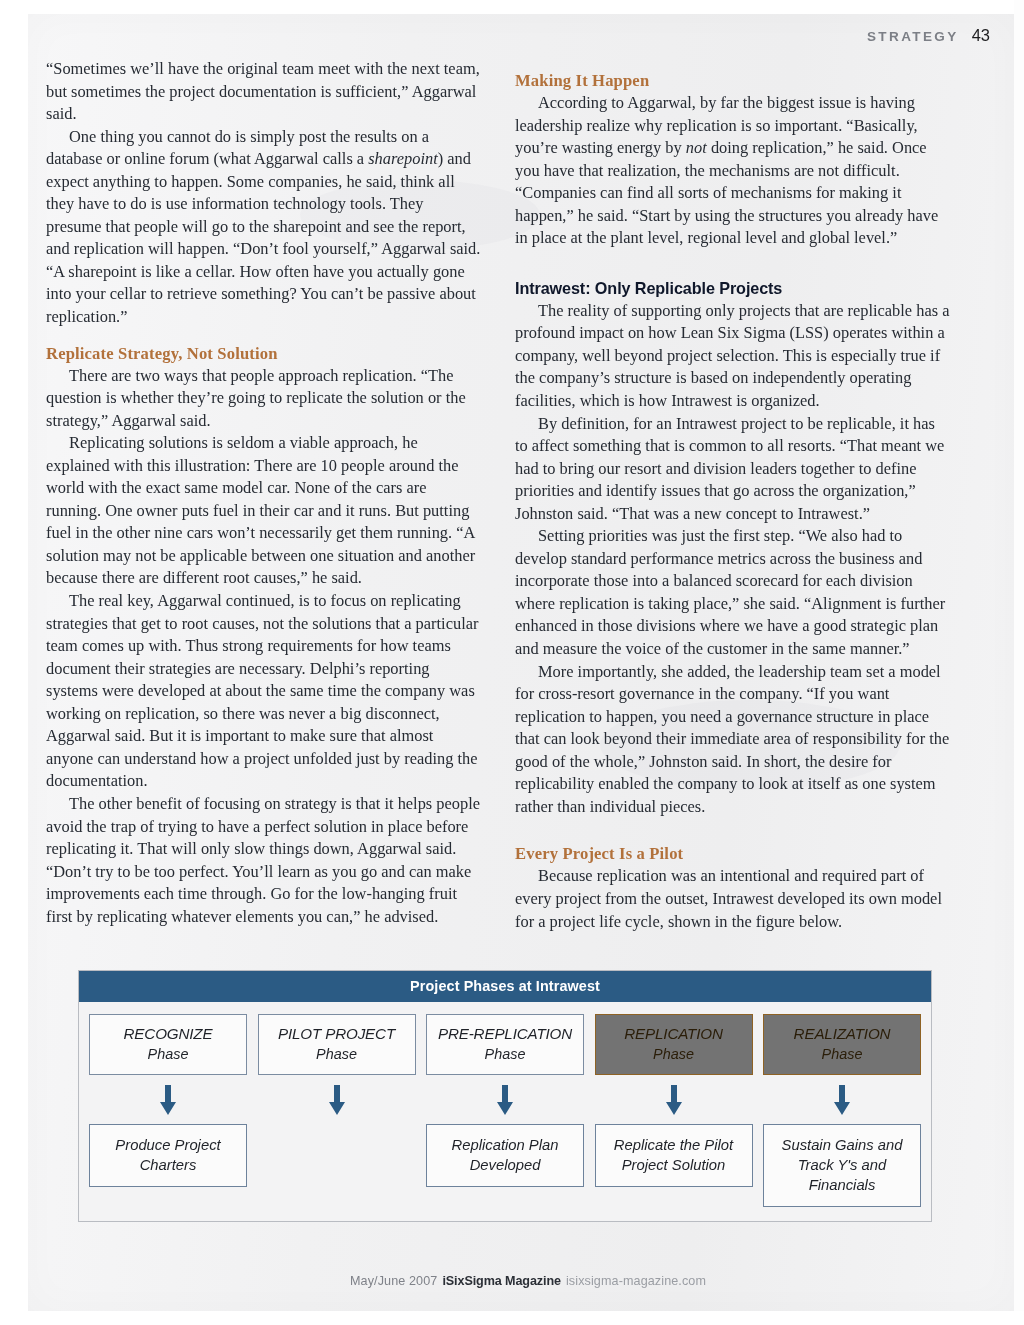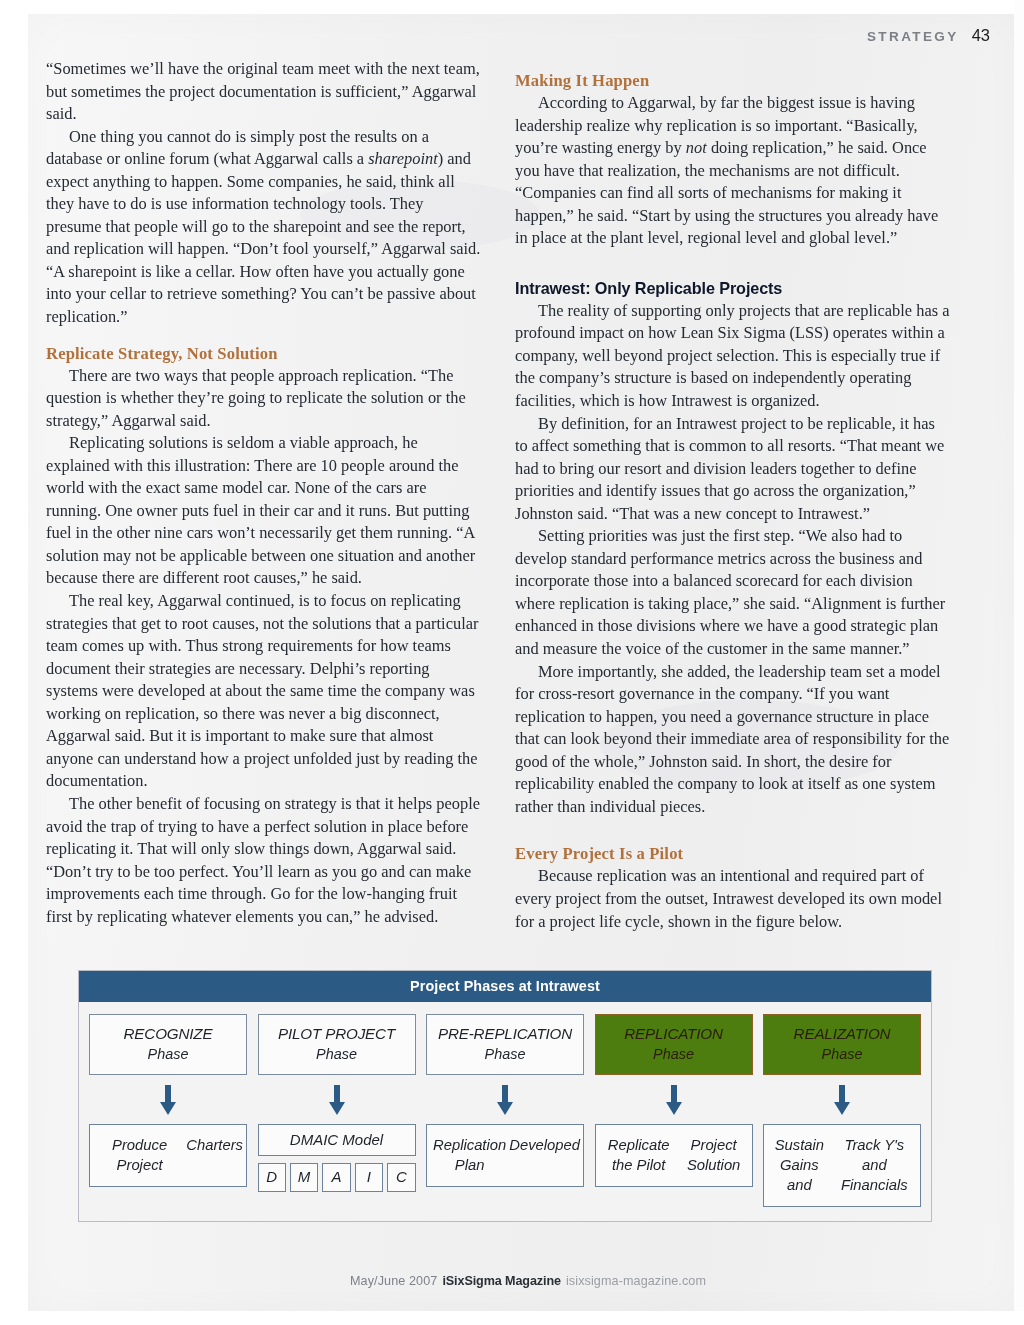--- a/index.html
+++ b/index.html
@@ -161,21 +161,21 @@
     width: 100%;
     box-sizing: border-box;
     border: 1px solid #7b8ca1;
     background: #fbfbfb;
     text-align: center;
     padding: 9px 2px 10px 2px;
     font-family: "Liberation Sans", sans-serif;
     color: #1f2228;
   }
   .phase-box.accent {
-    background: #4d7c0f;
+    background: #737373;
     border: 1px solid #8e6224;
     color: #2a1d08;
   }
   .phase-name {
     display: block;
     font-size: 15.2px;
     letter-spacing: -0.15px;
     line-height: 19px;
   }
   .phase-sub {
@@ -197,21 +197,21 @@
     border: 1px solid #6d829b;
     background: #fbfbfb;
     text-align: center;
     padding: 10px 3px 11px 3px;
     font-family: "Liberation Sans", sans-serif;
     font-size: 14.8px;
     line-height: 20px;
     color: #1f2228;
     min-height: 60px;
     display: flex;
-    flex-direction: row;
+    flex-direction: column;
     justify-content: center;
   }
   .out-line { display: block; }
 
   
   .dmaic-wrap {
     width: 100%;
     box-sizing: border-box;
     padding: 0;
     border: none;
@@ -360,30 +360,20 @@
           <div class="out-box">
             <span class="out-line">Produce Project</span>
             <span class="out-line">Charters</span>
           </div>
         </div>
 
         <div class="fig-cell">
           <svg class="arrow" viewBox="0 0 16 30">
             <path d="M5 0 h6 v17 h5 L8 30 L0 17 h5 Z" fill="#2b5b84"></path>
           </svg>
-          <div class="dmaic-wrap">
-            <div class="dmaic-title">DMAIC Model</div>
-            <div class="dmaic-letters">
-              <div class="dmaic-letter">D</div>
-              <div class="dmaic-letter">M</div>
-              <div class="dmaic-letter">A</div>
-              <div class="dmaic-letter">I</div>
-              <div class="dmaic-letter">C</div>
-            </div>
-          </div>
         </div>
 
         <div class="fig-cell">
           <svg class="arrow" viewBox="0 0 16 30">
             <path d="M5 0 h6 v17 h5 L8 30 L0 17 h5 Z" fill="#2b5b84"></path>
           </svg>
           <div class="out-box">
             <span class="out-line">Replication Plan</span>
             <span class="out-line">Developed</span>
           </div>

